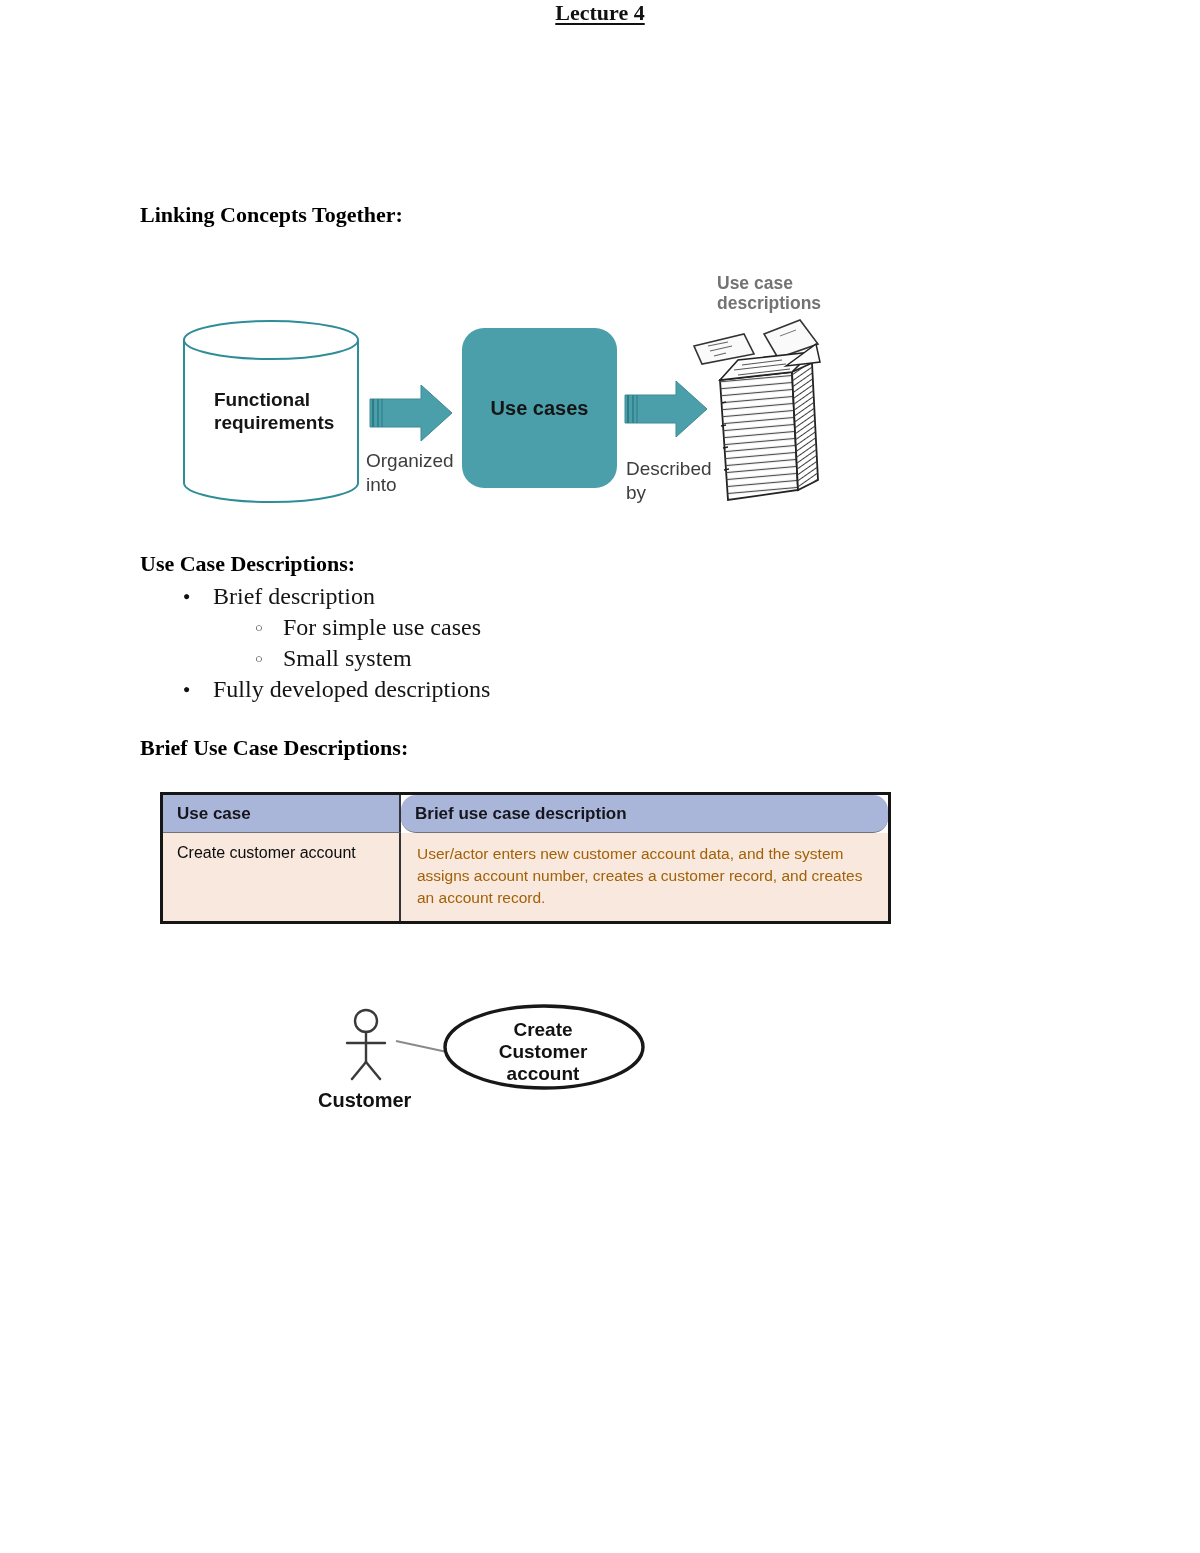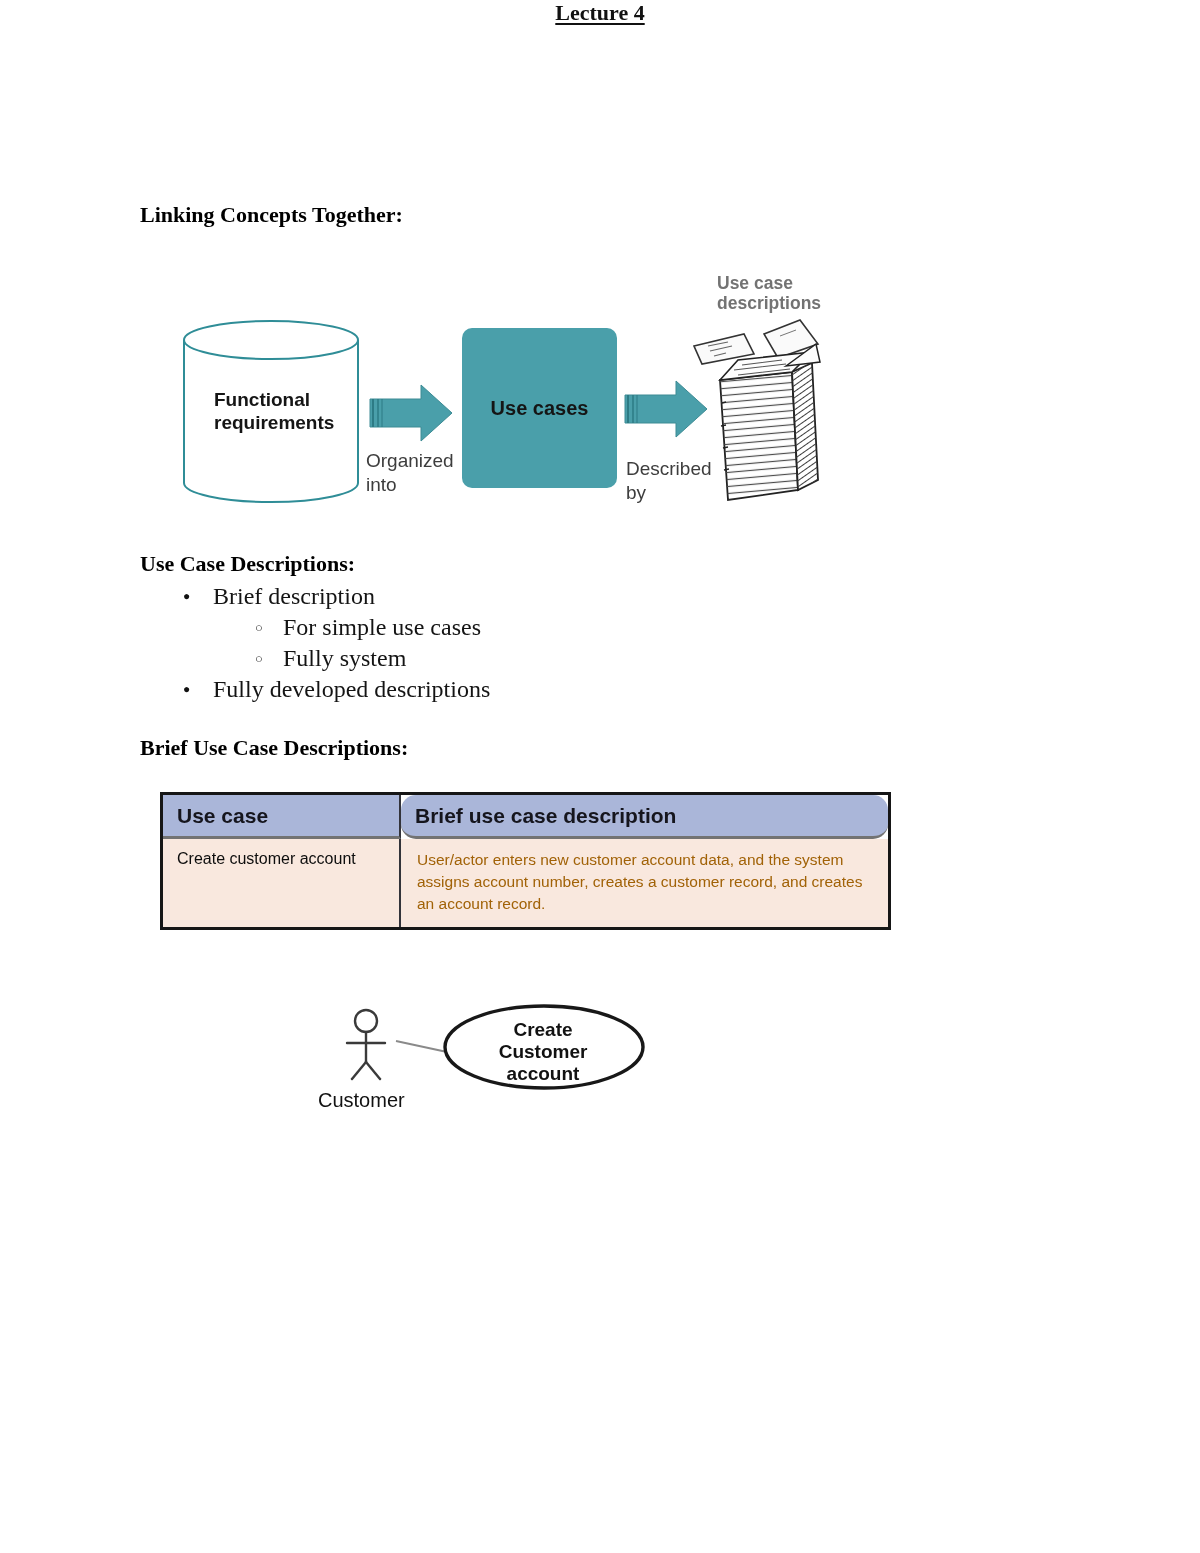--- a/index.html
+++ b/index.html
@@ -33,21 +33,21 @@
     font-weight: bold; font-size: 19px; line-height: 23px;
     color: #151515;
   }
   .arrow-caption {
     font-family: "Liberation Sans", sans-serif;
     font-size: 19px; line-height: 24px;
     color: #3d3d3d;
   }
   .usecases-box {
     left: 462px; top: 328px; width: 155px; height: 160px;
-    border-radius: 10px;
+    border-radius: 22px;
     display: flex; align-items: center; justify-content: center;
   }
   .usecases-box .node-label { font-size: 20px; }
   .stack-label {
     left: 717px; top: 273px; width: 130px;
     font-family: "Liberation Sans", sans-serif;
     font-weight: bold; font-size: 17.5px; line-height: 20px;
     color: #737373;
   }
 
@@ -71,23 +71,23 @@
 
   
   .uc-table {
     left: 160px; top: 792px; width: 731px;
     border: 3px solid #161616;
     font-family: "Liberation Sans", sans-serif;
     display: grid;
     grid-template-columns: 238px 1fr;
   }
   .uc-th {
-    font-weight: bold; font-size: 21px; color: #15151d;
+    font-weight: bold; font-size: 17px; color: #15151d;
     padding: 9px 14px 8px 14px;
-    border-bottom: 3px solid #737373;
+    border-bottom: 1px solid #737373;
   }
   .uc-td { font-size: 15.5px; }
   .col-divider { border-right: 2px solid #33333a; }
   .uc-td-case {
     color: #0d0d0d; padding: 11px 10px 10px 14px; font-size: 16px;
   }
   .uc-td-desc {
     color: #a16207; padding: 10px 18px 12px 16px; line-height: 22px;
   }
 
@@ -97,21 +97,21 @@
   .ellipse-label {
     left: 187px; top: 24px; width: 112px;
     text-align: center;
     font-family: "Liberation Sans", sans-serif;
     font-weight: bold; font-size: 19px; line-height: 22px;
     color: #121212;
   }
   .actor-label {
     left: 18px; top: 94px; width: 110px;
     font-family: "Liberation Sans", sans-serif;
-    font-weight: normal; font-size: 20px; color: #121212;
+    font-weight: bold; font-size: 20px; color: #121212;
   }
 </style>
 </head>
 <body>
 
 <div class="page">
 
   <div class="abs doc-title">Lecture 4</div>
 
   <div class="abs h1" style="top:202px">Linking Concepts Together:</div>
@@ -183,21 +183,21 @@
   <div class="abs h1" style="top:551px">Use Case Descriptions:</div>
 
   <div class="abs bullets">
     <div class="b-row b1">
       <span>Brief description</span>
     </div>
     <div class="b-row b2">
       <span>For simple use cases</span>
     </div>
     <div class="b-row b2">
-      <span>Fully system</span>
+      <span>Small system</span>
     </div>
     <div class="b-row b1">
       <span>Fully developed descriptions</span>
     </div>
   </div>
 
   <div class="abs h1" style="top:735px">Brief Use Case Descriptions:</div>
 
   <div class="abs uc-table">
     <div class="uc-th col-divider" style="background: rgb(170, 182, 217);">Use case</div>

